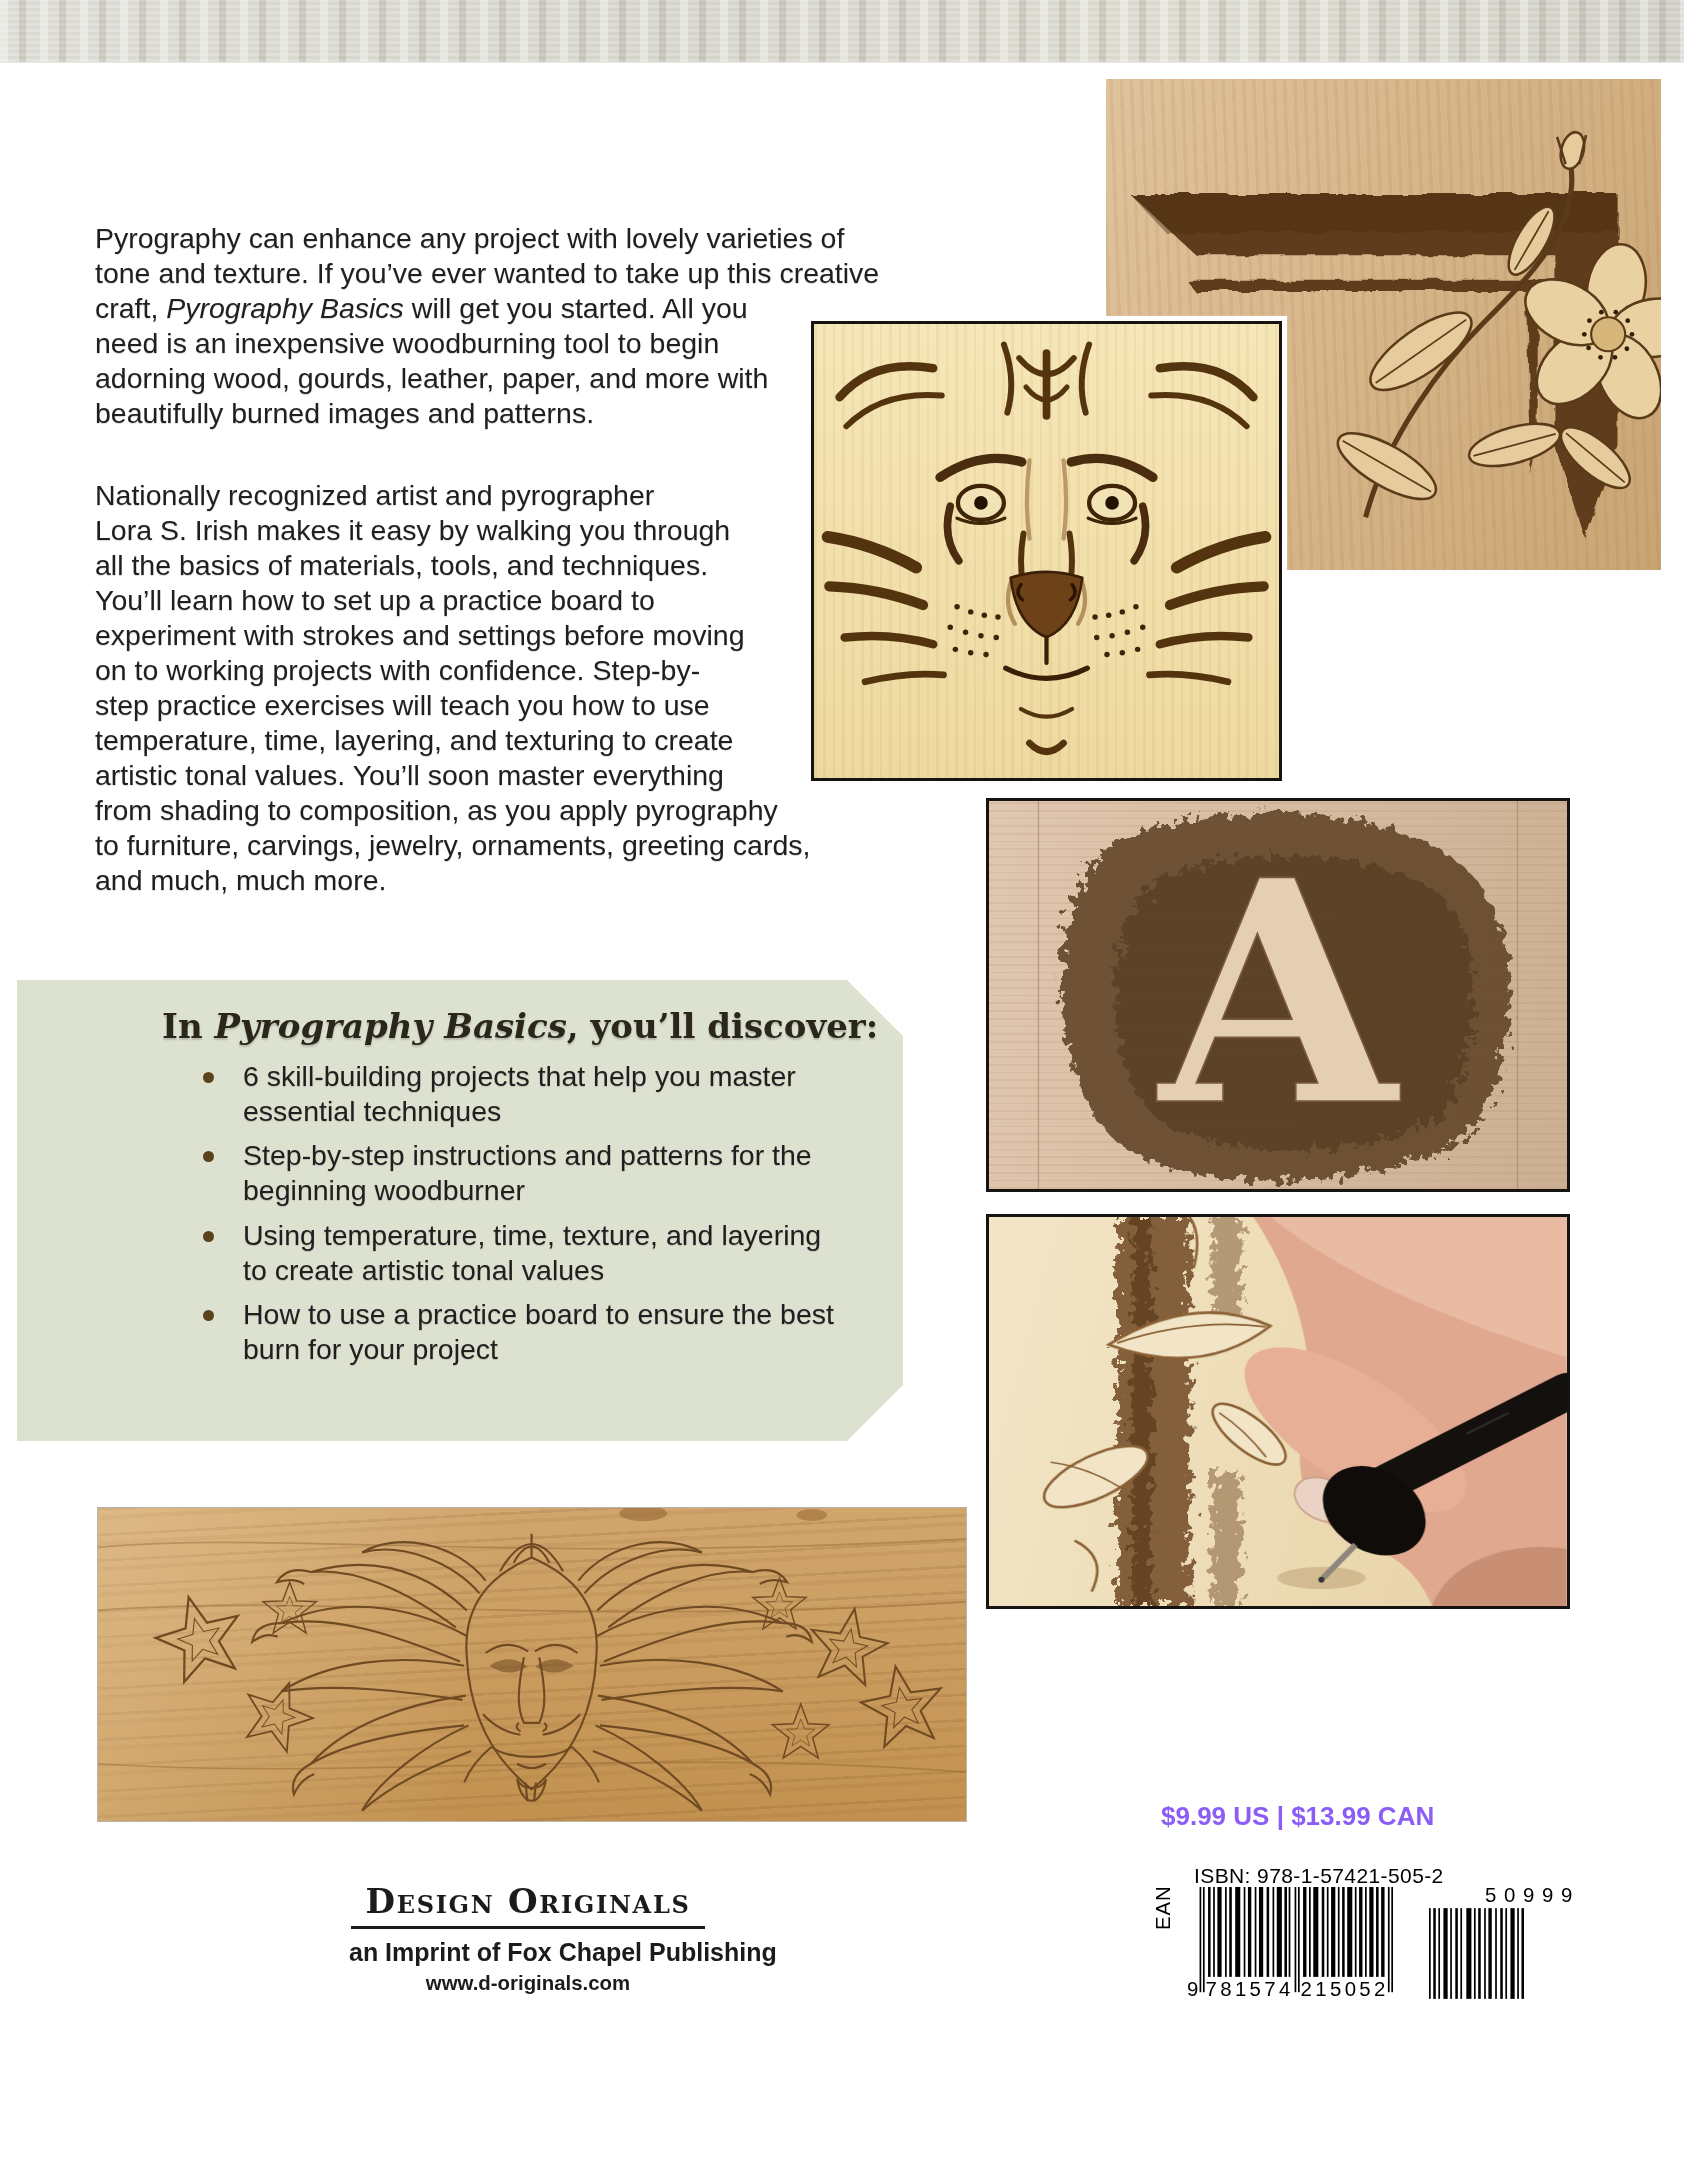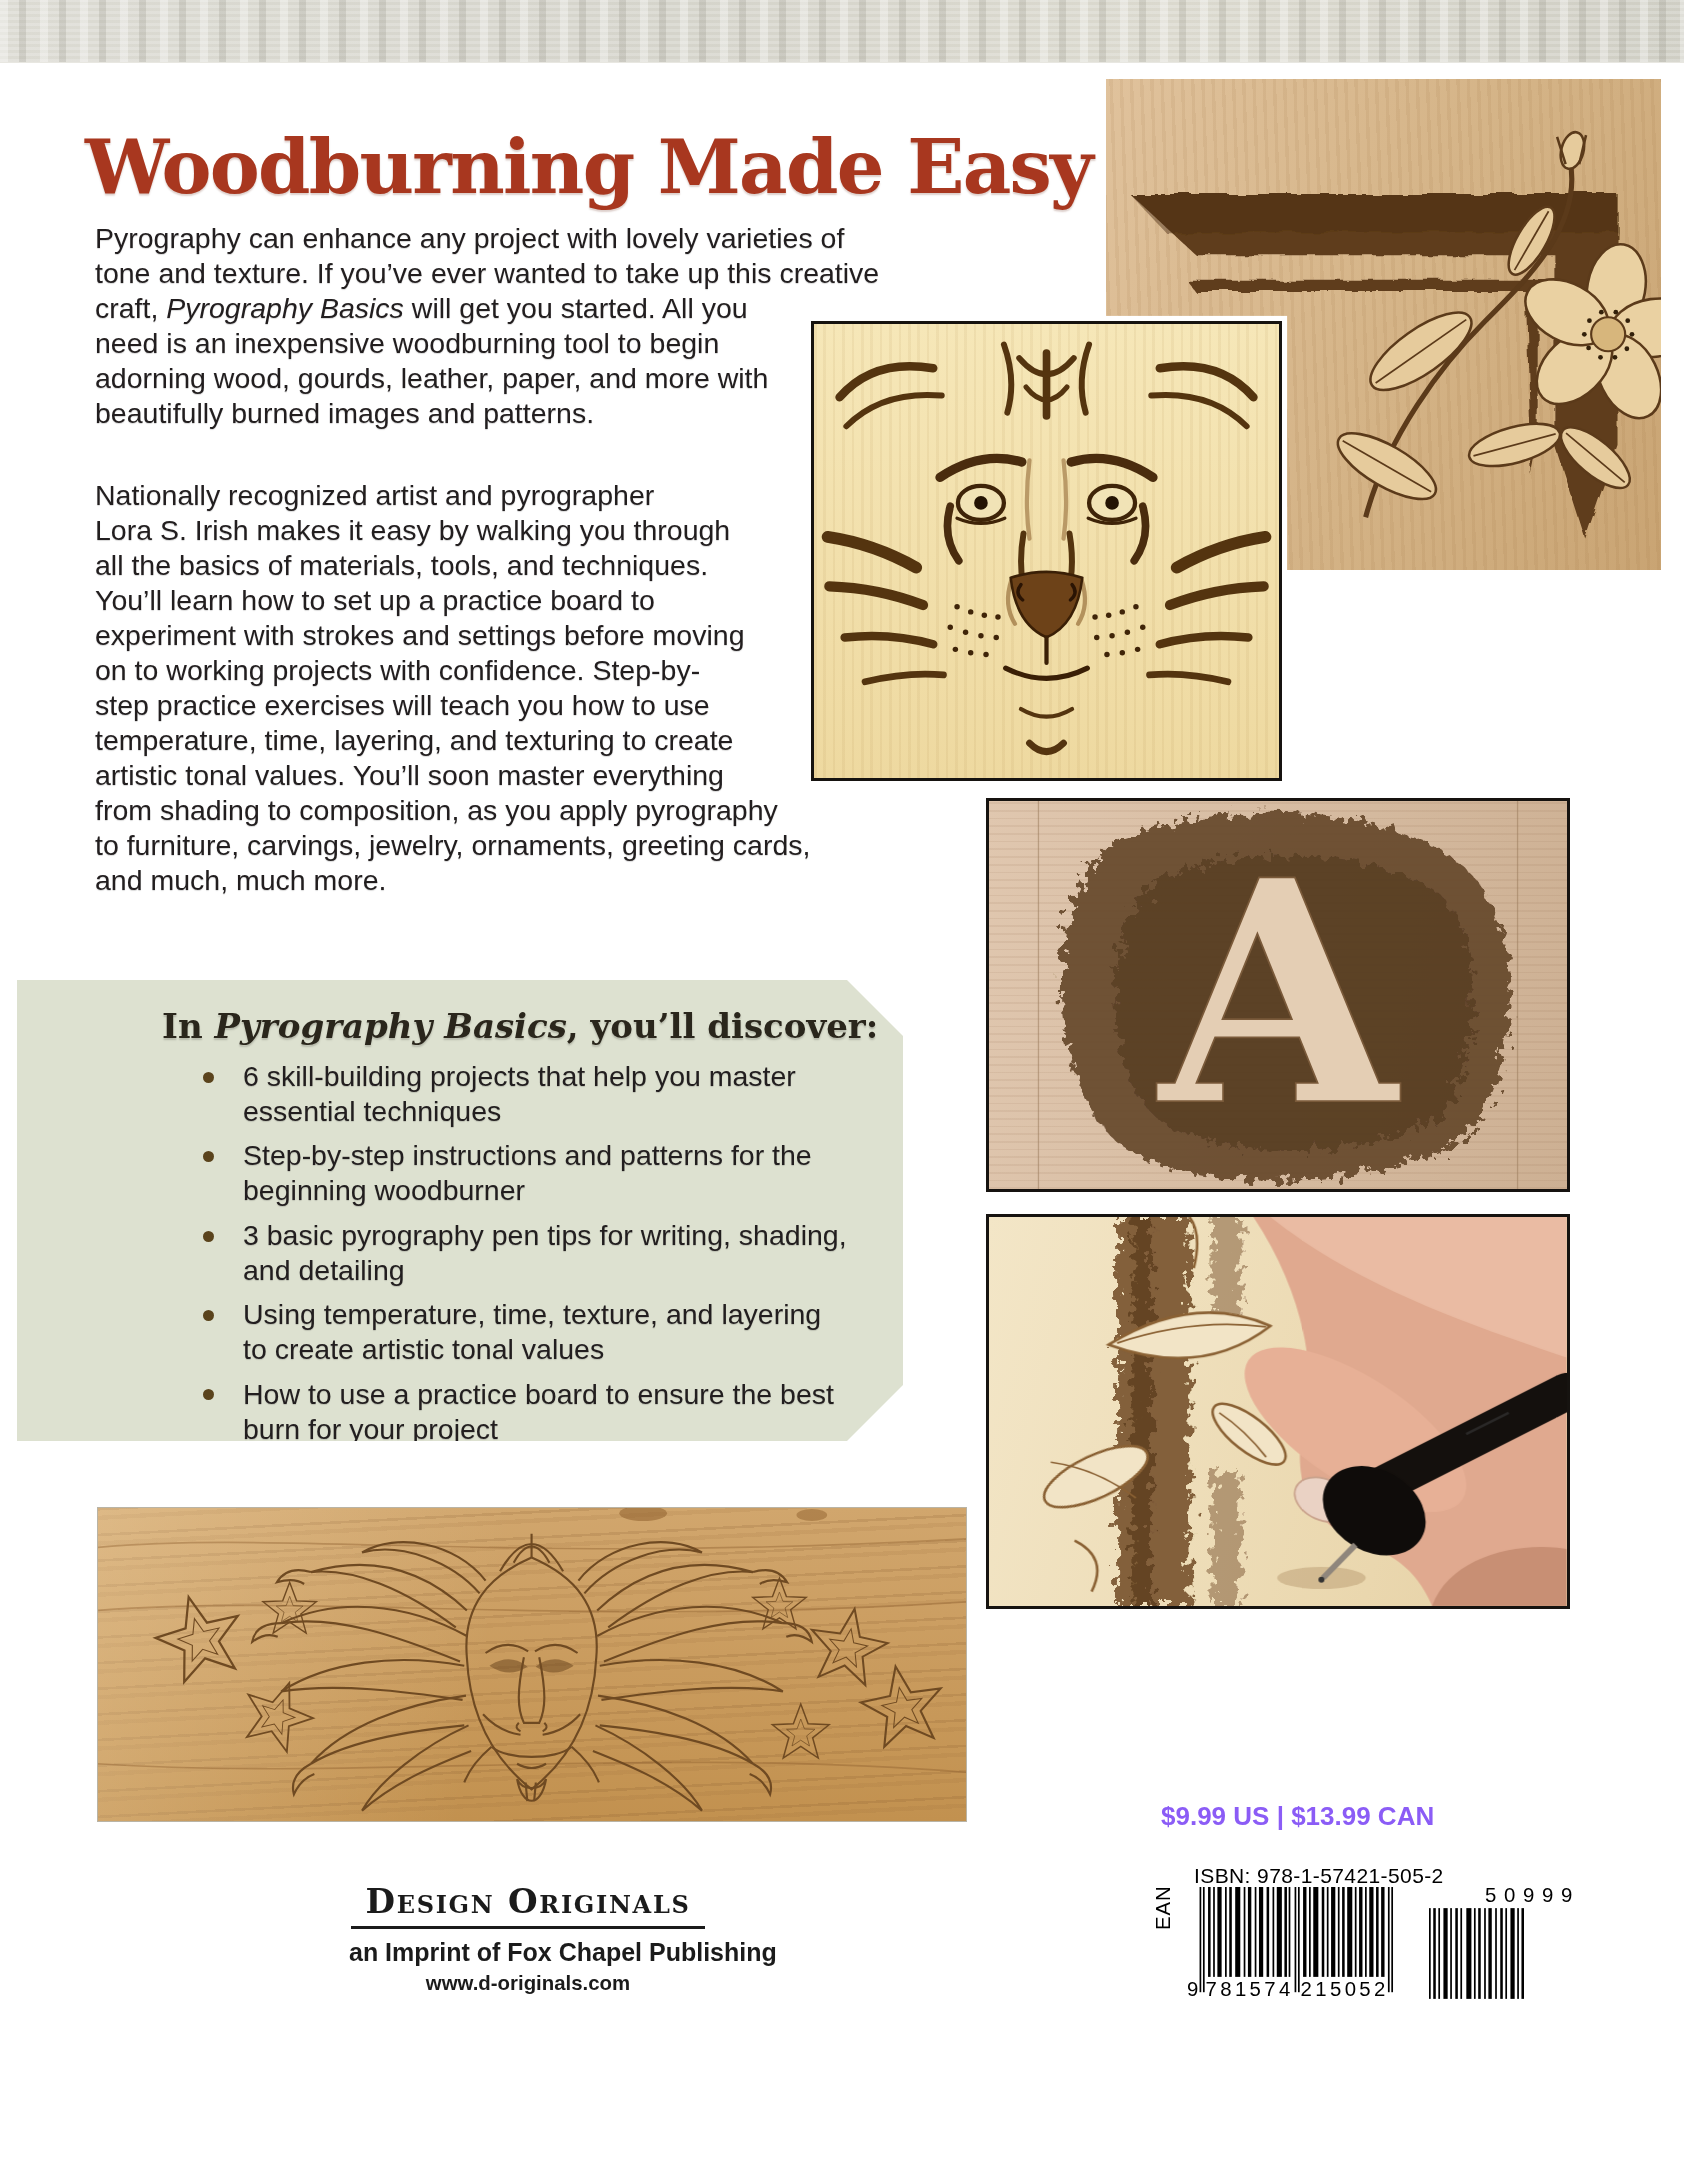--- a/index.html
+++ b/index.html
@@ -71,21 +71,20 @@
   .pub-imprint{font-size:25px;font-weight:bold;color:#1b1b1b;white-space:pre;}
   .pub-url{font-size:20.4px;font-weight:bold;color:#1b1b1b;margin-top:5.1px;white-space:pre;}
 </style>
 </head>
 <body>
 
 <div class="page">
 
   <div class="canvas-strip"></div>
 
-  <h1 class="title">Woodburning Made Easy</h1>
 
   <p class="bodytext p1"><span>Pyrography can enhance any project with lovely varieties of
 tone and texture. If you’ve ever wanted to take up this creative
 craft, </span><em>Pyrography Basics</em><span> will get you started. All you
 need is an inexpensive woodburning tool to begin
 adorning wood, gourds, leather, paper, and more with
 beautifully burned images and patterns.</span></p>
 
   <p class="bodytext p2">Nationally recognized artist and pyrographer
 Lora S. Irish makes it easy by walking you through
@@ -100,22 +99,20 @@
 to furniture, carvings, jewelry, ornaments, greeting cards,
 and much, much more.</p>
 
   <div class="discover">
     <h2><span>In </span><em>Pyrography Basics</em><span>, you’ll discover:</span></h2>
     <ul>
         <li><span class="dot"></span><span>6 skill-building projects that help you master
 essential techniques</span></li>
         <li><span class="dot"></span><span>Step-by-step instructions and patterns for the
 beginning woodburner</span></li>
-        <li><span class="dot"></span><span>3 basic pyrography pen tips for writing, shading,
-and detailing</span></li>
         <li><span class="dot"></span><span>Using temperature, time, texture, and layering
 to create artistic tonal values</span></li>
         <li><span class="dot"></span><span>How to use a practice board to ensure the best
 burn for your project</span></li>
       </ul>
   </div>
 
   <div class="photo ph-floral">
     <svg width="555" height="491" viewBox="0 0 652 577">
       <defs>

